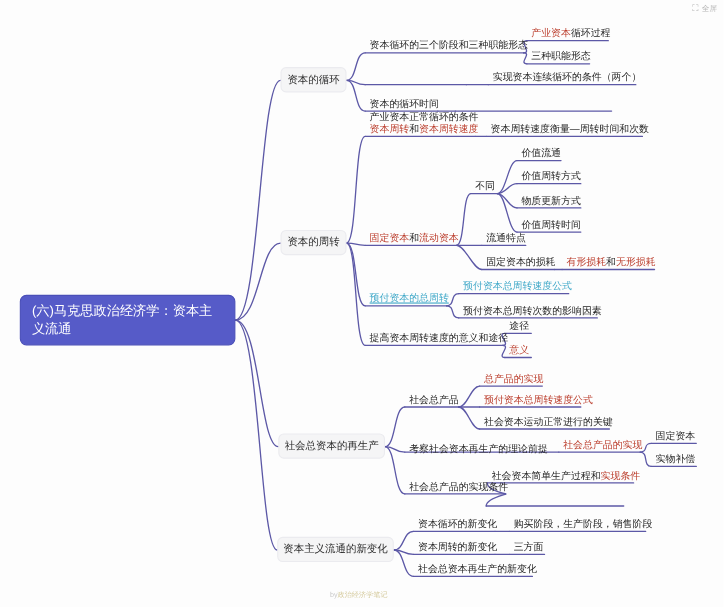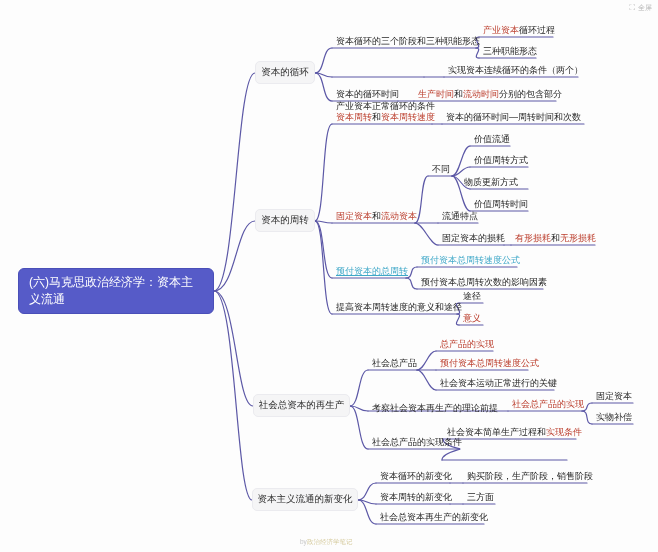--- a/index.html
+++ b/index.html
@@ -144,28 +144,27 @@
   <div class="box" style="left:255px;top:209px;width:60px;height:23px;">资本的周转</div>
   <div class="box" style="left:252px;top:488px;width:106px;height:23px;">资本主义流通的新变化</div>
   <div class="box" style="left:253px;top:394px;width:97px;height:23px;">社会总资本的再生产</div>
 
   <div class="t" style="left:336px;top:35px;">资本循环的三个阶段和三种职能形态</div>
   <div class="t" style="left:483px;top:24px;"><span class="red">产业资本</span><span>循环过程</span></div>
   <div class="t" style="left:483px;top:45px;">三种职能形态</div>
   <div class="t" style="left:336px;top:64px;margin-top:36px;">产业资本正常循环的条件</div>
   <div class="t" style="left:448px;top:64px;">实现资本连续循环的条件（两个）</div>
   <div class="t" style="left:336px;top:88px;">资本的循环时间</div>
-  <div class="t" style="left:418px;top:88px;"><span class="red">生产时间</span><span>和</span><span class="red">流动时间</span><span>分别的包含部分</span></div>
 
   <div class="t" style="left:336px;top:111px;"><span class="red">资本周转</span><span>和</span><span class="red">资本周转速度</span></div>
-  <div class="t" style="left:446px;top:111px;">资本的循环时间—周转时间和次数</div>
+  <div class="t" style="left:446px;top:111px;">资本周转速度衡量—周转时间和次数</div>
   <div class="t" style="left:474px;top:133px;">价值流通</div>
   <div class="t" style="left:474px;top:154px;">价值周转方式</div>
   <div class="t" style="left:432px;top:163px;">不同</div>
-  <div class="t" style="left:464px;top:176px;">物质更新方式</div>
+  <div class="t" style="left:474px;top:176px;">物质更新方式</div>
   <div class="t" style="left:474px;top:198px;">价值周转时间</div>
   <div class="t" style="left:336px;top:210px;"><span class="red">固定资本</span><span>和</span><span class="red">流动资本</span></div>
   <div class="t" style="left:442px;top:210px;">流通特点</div>
   <div class="t" style="left:442px;top:232px;">固定资本的损耗</div>
   <div class="t" style="left:515px;top:232px;"><span class="red">有形损耗</span><span>和</span><span class="red">无形损耗</span></div>
   <div class="t cyan" style="left:421px;top:254px;">预付资本总周转速度公式</div>
   <div class="t cyan" style="left:336px;top:265px;text-decoration:underline;">预付资本的总周转</div>
   <div class="t" style="left:421px;top:276px;">预付资本总周转次数的影响因素</div>
   <div class="t" style="left:463px;top:290px;">途径</div>
   <div class="t" style="left:336px;top:301px;">提高资本周转速度的意义和途径</div>

